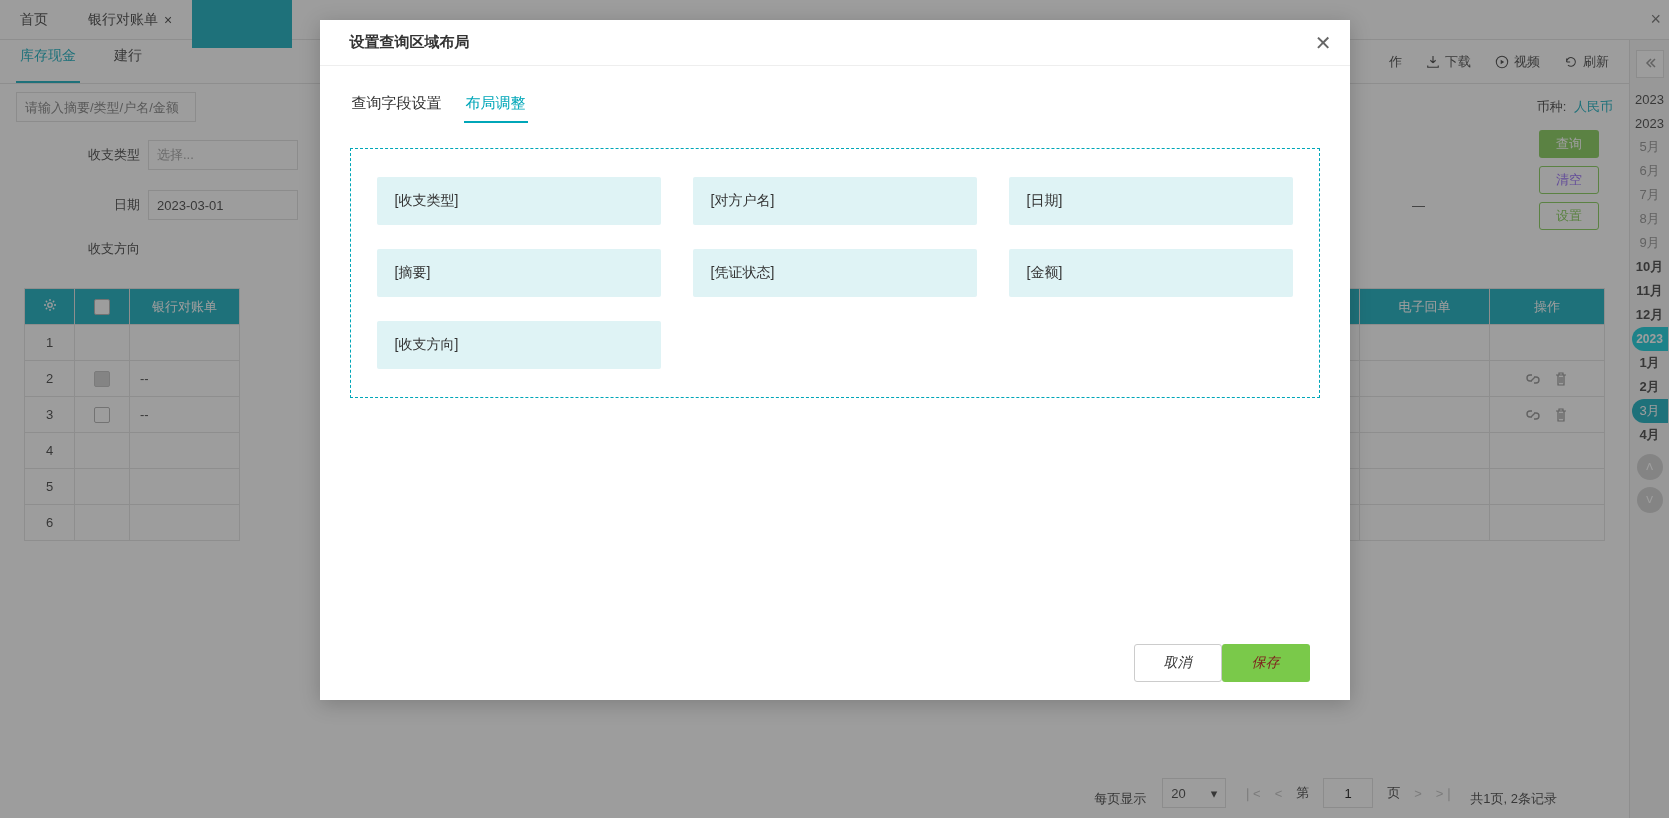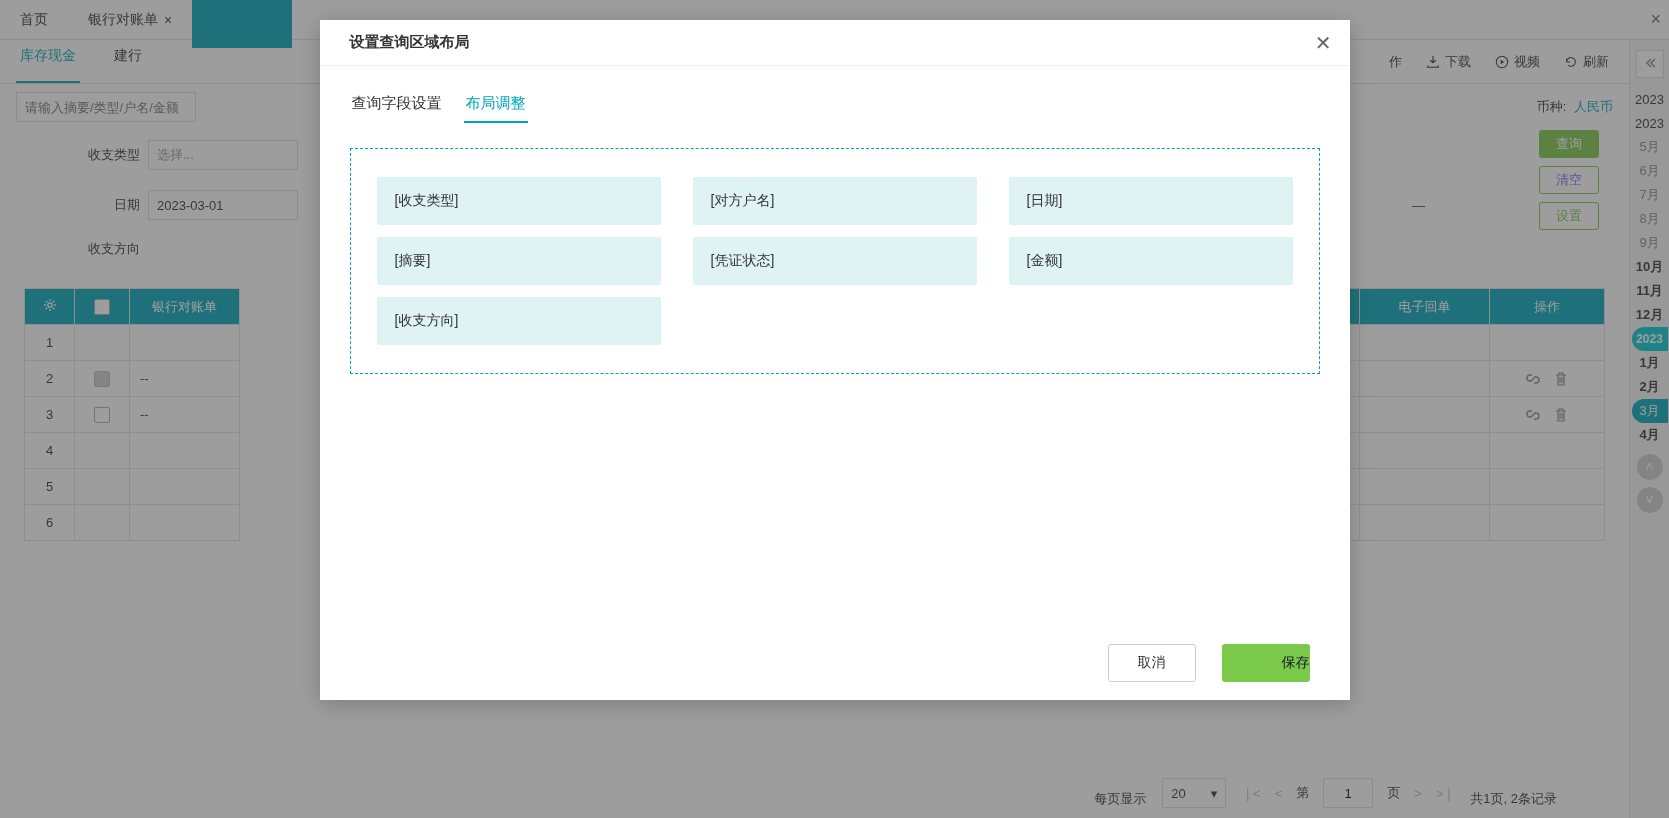--- a/index.html
+++ b/index.html
@@ -389,53 +389,54 @@
     }
     .modal-tab.active {
       color: #00a6b8;
       border-bottom-color: #00a6b8;
     }
     .layout-area {
       border: 1px dashed #00a6b8;
       padding: 28px 26px;
       display: grid;
       grid-template-columns: repeat(3, 1fr);
-      gap: 12px 32px;
+      gap: 24px 32px;
     }
     .layout-item {
       height: 48px;
       background: #dff3f5;
       display: flex;
       align-items: center;
       padding: 0 18px;
       font-size: 14px;
       color: #333;
       border-radius: 2px;
       cursor: move;
     }
     .modal-footer {
       height: 74px;
       display: flex;
       justify-content: flex-end;
       align-items: center;
       padding: 0 40px;
-      gap: 26px;
+      gap: 0;
+      font-style: italic;
     }
     .mf-btn {
       width: 88px;
       height: 38px;
       border-radius: 3px;
       font-size: 14px;
       display: flex;
       align-items: center;
       justify-content: center;
       cursor: pointer;
     }
     .mf-cancel { background: #fff; border: 1px solid #ccc; color: #333; }
-    .mf-save { background: #7ac94a; border: none; color: #0f172a; justify-content: flex-end; }
+    .mf-save { background: #7ac94a; border: none; color: #7f1d1d; }
 
     
   </style>
 </head>
 <body>
 
 <div class="top-tabs">
   <div class="top-tab">
     <span>首页</span>
   </div>

